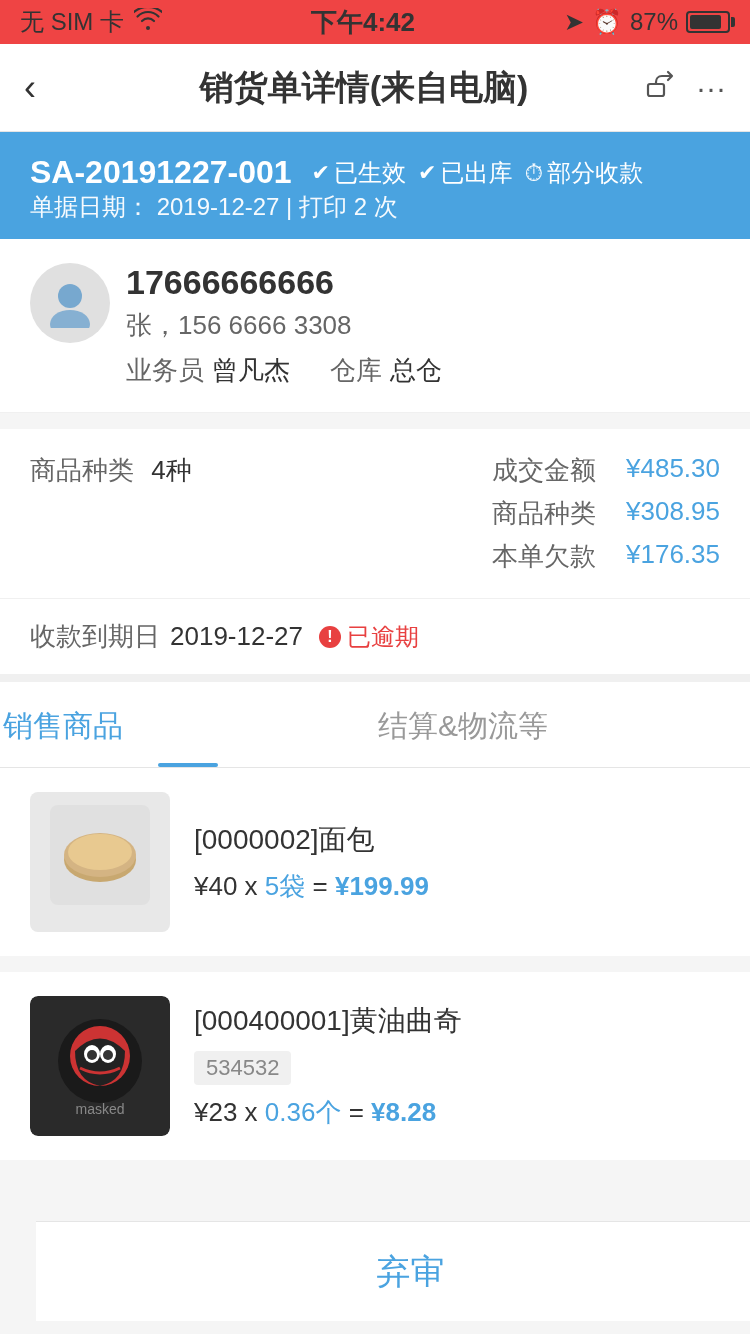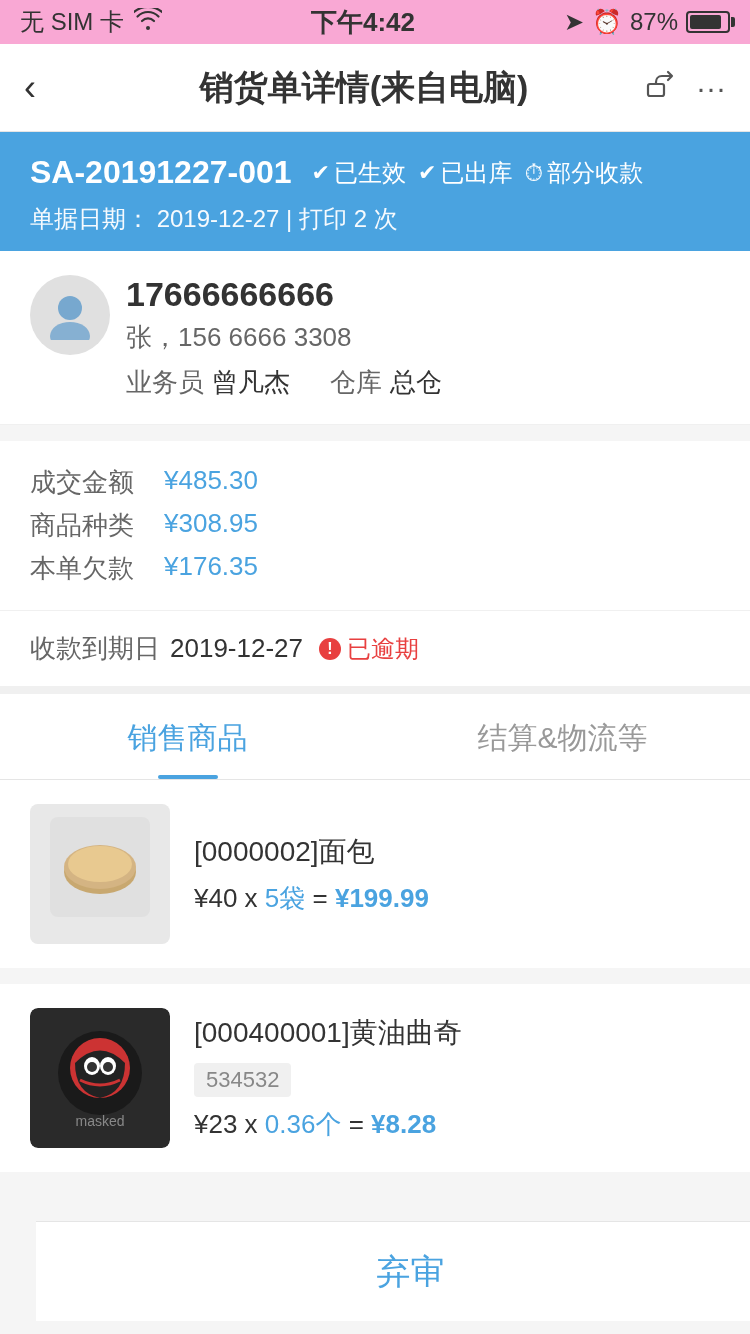--- a/index.html
+++ b/index.html
@@ -10,21 +10,21 @@
       width: 750px;
       min-height: 1334px;
       font-size: 28px;
       color: #333;
     }
 
     
     .status-bar {
       width: 750px;
       height: 44px;
-      background: #f9a8d4;
+      background: #ef4444;
       display: flex;
       align-items: center;
       justify-content: space-between;
       padding: 0 20px;
       font-size: 24px;
       font-weight: 500;
     }
     .status-left { display: flex; align-items: center; gap: 10px; }
     .status-center { font-size: 26px; font-weight: 600; }
     .status-right { display: flex; align-items: center; gap: 8px; font-size: 24px; }
@@ -79,21 +79,20 @@
 
     
     .header-banner {
       background: #4aa3e0;
       padding: 22px 30px 16px;
     }
     .header-banner-top {
       display: flex;
       align-items: center;
       gap: 20px;
-      margin-bottom: 12px;
       text-align: right;
     }
     .order-id {
       font-size: 32px;
       font-weight: 700;
       color: #fff;
     }
     .status-tags {
       display: flex;
       align-items: center;
@@ -212,22 +211,22 @@
     }
 
     
     .tabs-section {
       background: #fff;
       display: flex;
       border-bottom: 1px solid #e5e5e5;
     }
     .tab-item {
       flex: 1;
-      text-align: center;
-      padding: 24px 16px 20px;
+      text-align: left;
+      padding: 24px 3px 20px;
       font-size: 30px;
       color: #999;
       cursor: pointer;
       position: relative;
     }
     .tab-item.active {
       color: #4aa3e0;
     }
     .tab-item.active::after {
       content: '';
@@ -398,20 +397,24 @@
       </div>
       <div class="meta-item">
         <span class="meta-label">仓库</span>
         <span class="meta-value">总仓</span>
       </div>
     </div>
   </div>
 </div>
 
 <div class="summary-section">
+  <div class="summary-left">
+    <span class="summary-left-label">商品种类</span>
+    <span class="summary-left-val">4种</span>
+  </div>
   <div class="summary-right">
     <div class="summary-row">
       <span class="summary-row-label">成交金额</span>
       <span class="summary-row-val">¥485.30</span>
     </div>
     <div class="summary-row">
       <span class="summary-row-label">商品种类</span>
       <span class="summary-row-val">¥308.95</span>
     </div>
     <div class="summary-row">

